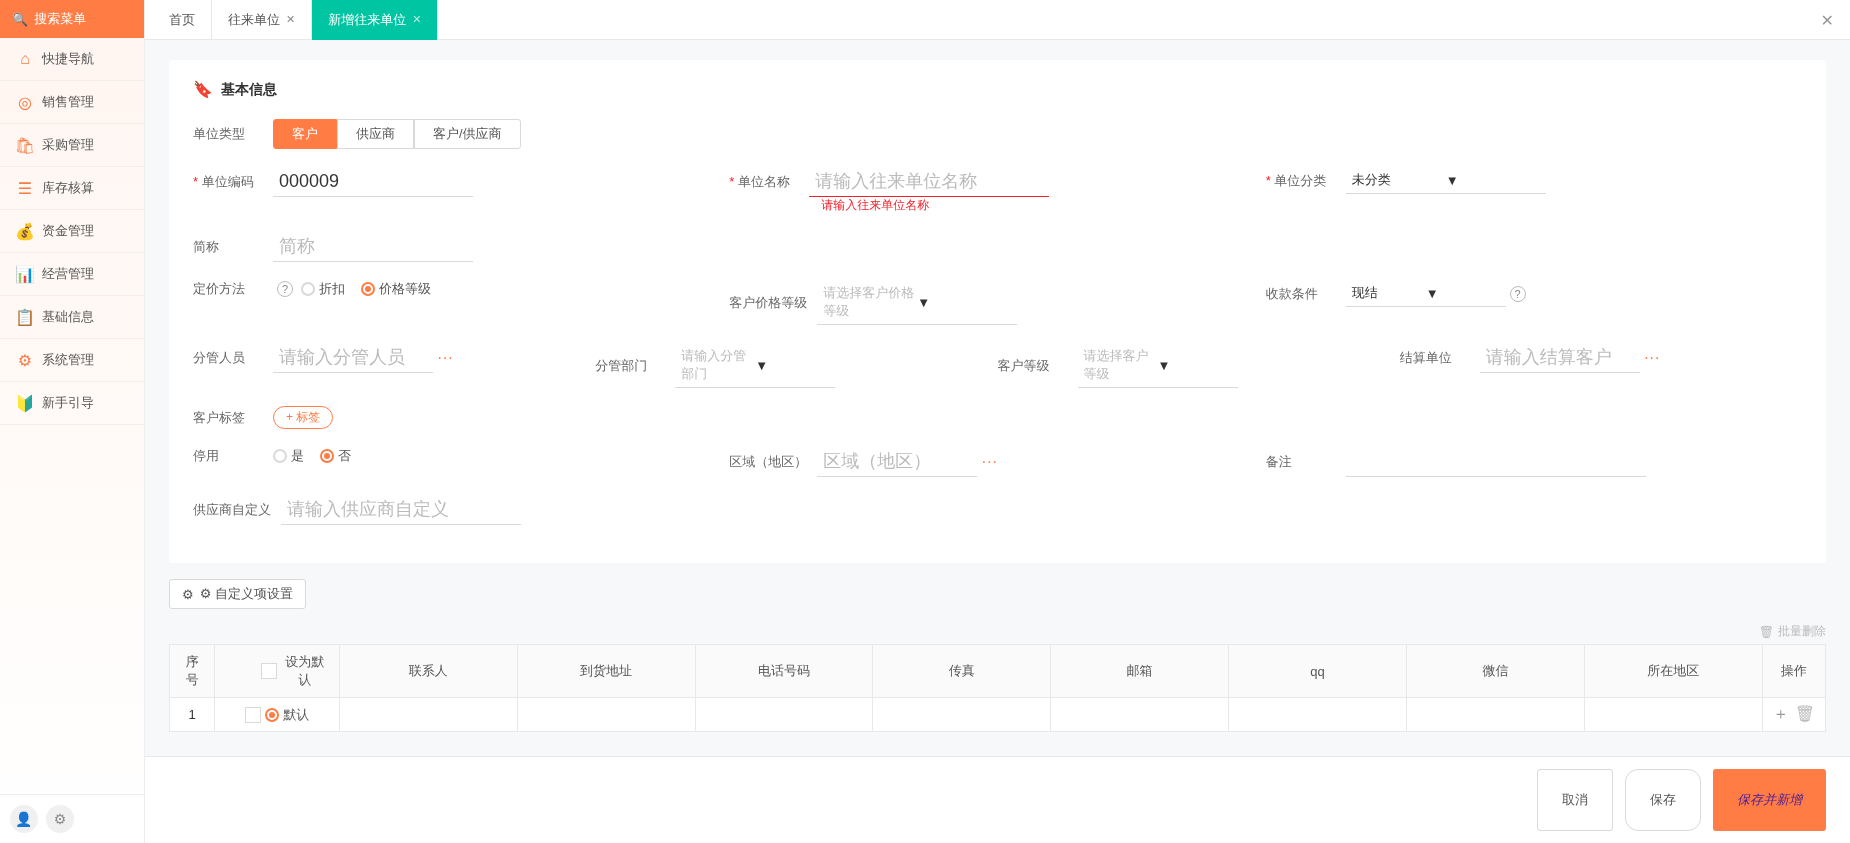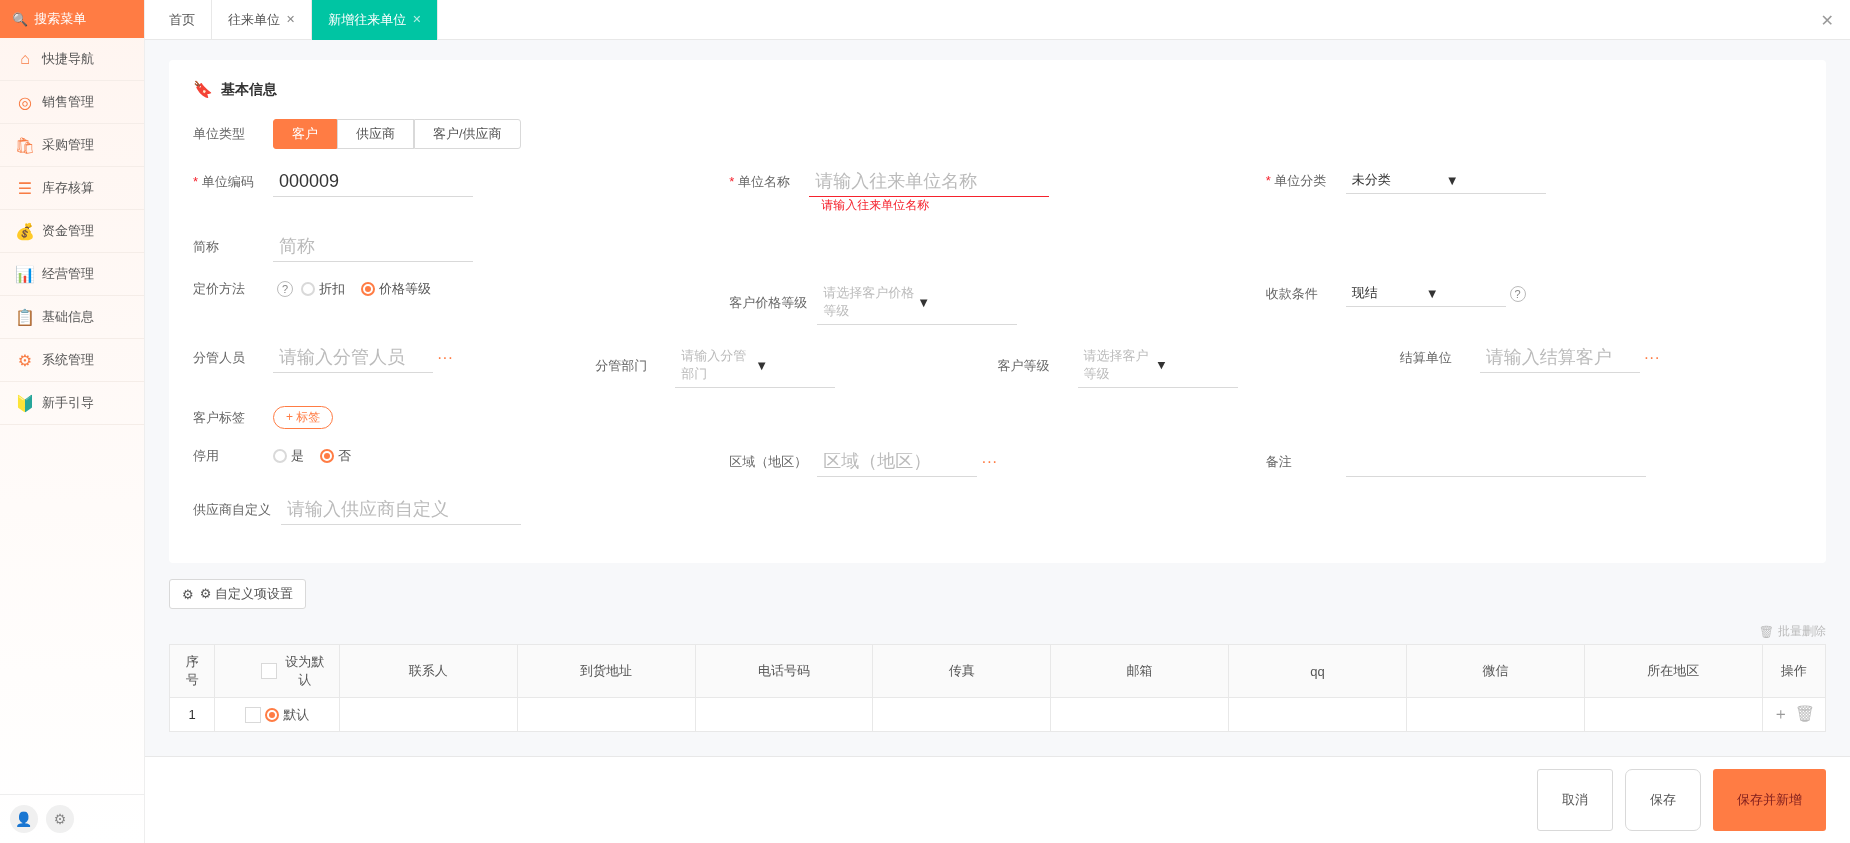--- a/index.html
+++ b/index.html
@@ -345,32 +345,33 @@
       color: #555;
       border-radius: 3px;
       cursor: pointer;
       font-size: 13px;
     }
     .btn-save {
       padding: 20px 24px;
       border: 1px solid #d9d9d9;
       background: white;
       color: #555;
-      border-radius: 7px;
+      border-radius: 13px;
       cursor: pointer;
       font-size: 13px;
     }
     .btn-save-new {
       padding: 22px 24px;
       border: none;
       background: #ff7c44;
-      color: #7f1d1d;
+      color: #4c1d95;
       border-radius: 3px;
       cursor: pointer;
       font-size: 13px;
+      font-style: italic;
     }
 
     .checkbox-cell {
       width: 16px; height: 16px;
       border: 1px solid #d9d9d9;
       background: white;
       display: inline-block;
       cursor: pointer;
     }
 
@@ -540,21 +541,21 @@
         </div>
         <div class="form-field">
           <span class="form-label">分管部门</span>
           <div class="form-select" style="max-width:160px;">
             <span class="placeholder">请输入分管部门</span>
             <span class="select-arrow">▼</span>
           </div>
         </div>
         <div class="form-field">
           <span class="form-label">客户等级</span>
-          <div class="form-select" style="max-width:160px;font-family:Liberation Mono, monospace;">
+          <div class="form-select" style="max-width:160px;">
             <span class="placeholder">请选择客户等级</span>
             <span class="select-arrow">▼</span>
           </div>
         </div>
         <div class="form-field">
           <span class="form-label">结算单位</span>
           <input class="form-input" type="text" style="max-width: 160px;" placeholder="请输入结算客户">
           <span class="more-icon">···</span>
         </div>
       </div>

